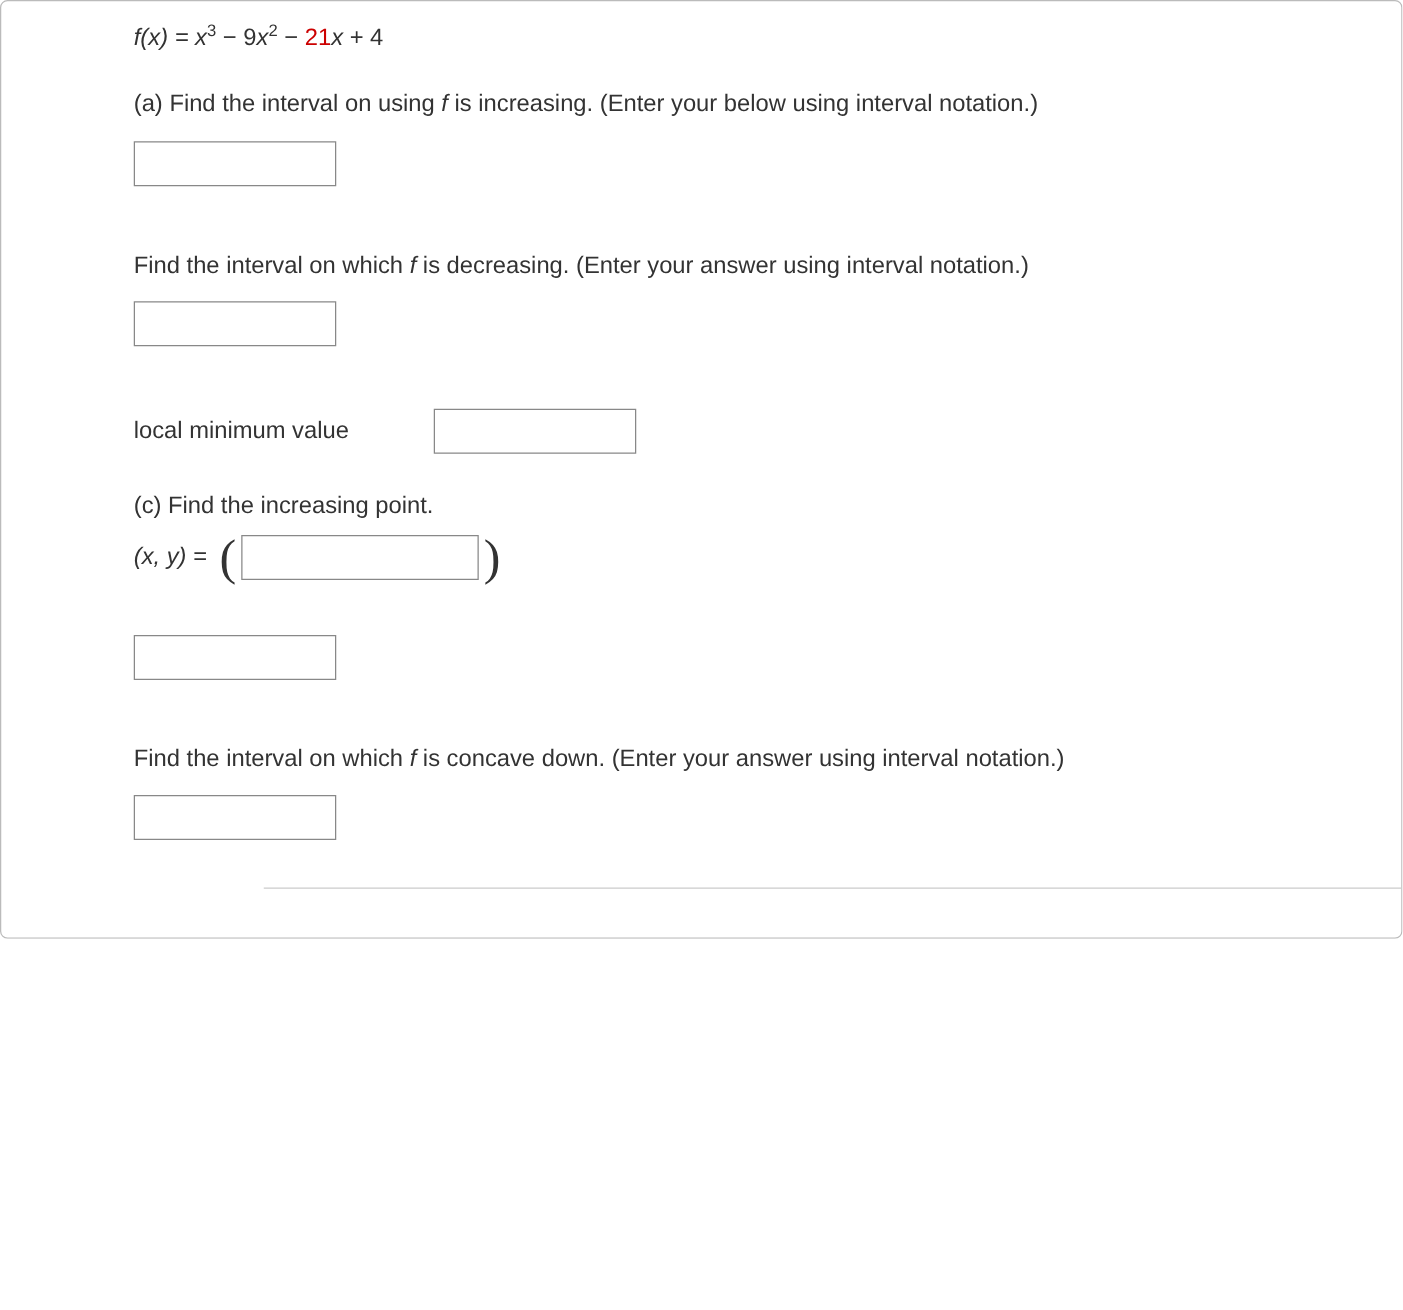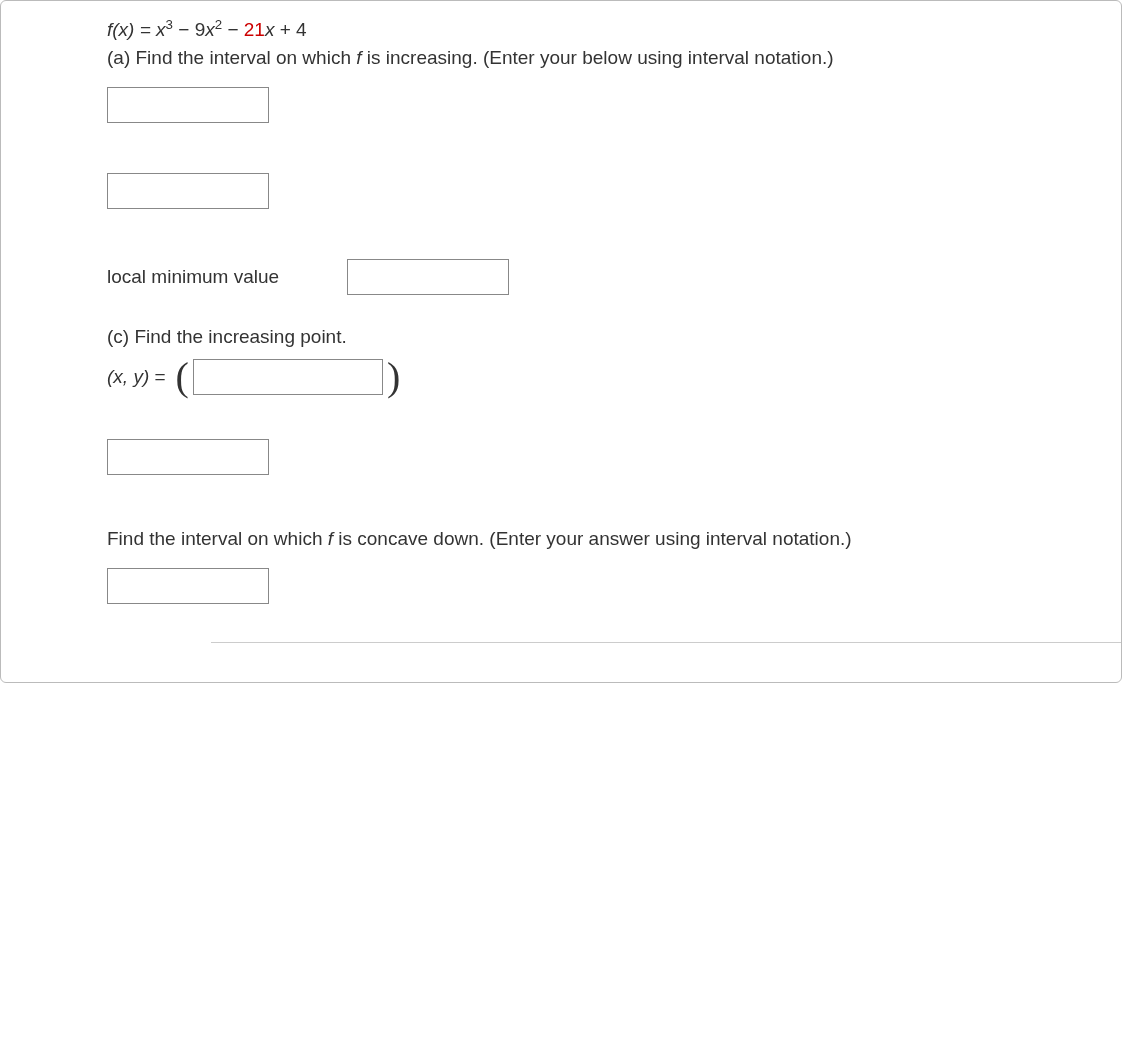--- a/index.html
+++ b/index.html
@@ -21,21 +21,21 @@
       line-height: 1.5;
     }
     .indent {
       padding-left: 106px;
       padding-right: 30px;
     }
     .equation {
       font-family: Verdana, Geneva, sans-serif;
       font-style: italic;
       margin-top: 8px;
-      margin-bottom: 3px;
+      margin-bottom: 28px;
     }
     .equation .fn { font-style: italic; }
     .equation .num { font-style: normal; }
     .equation .red { color: #c00; font-style: normal; }
     sup { font-size: 0.7em; vertical-align: super; font-style: normal; }
     .part {
       margin-bottom: 14px;
       line-height: 1.5;
     }
     .it { font-style: italic; }
@@ -92,26 +92,29 @@
 <div class="question-box">
 
 
   <div class="indent">
 
     <div class="equation">
       <span class="fn">f(x) = </span><span class="fn">x</span><sup>3</sup><span class="num"> − </span><span class="num">9</span><span class="fn">x</span><sup>2</sup><span class="num"> − </span><span class="red">21</span><span class="fn">x</span><span class="num"> + </span><span class="num">4</span>
     </div>
 
     <div class="part">
-      <span>(a) Find the interval on which </span><span class="it">f</span><span> is increasing. (Enter your below using interval notation.)</span>
+      <span>(a) Find the interval on using </span><span class="it">f</span><span> is increasing. (Enter your below using interval notation.)</span>
     </div>
     <div class="input-row">
       <input class="answer-box" type="text" style="">
     </div>
 
+    <div class="part">
+      <span>Find the interval on which </span><span class="it">f</span><span> is decreasing. (Enter your answer using interval notation.)</span>
+    </div>
     <div class="input-row">
       <input class="answer-box" type="text" style="">
     </div>
 
 
     <div class="labeled-row">
       <div class="lbl">local minimum value</div>
       <input class="answer-box" type="text" style="">
     </div>
 

